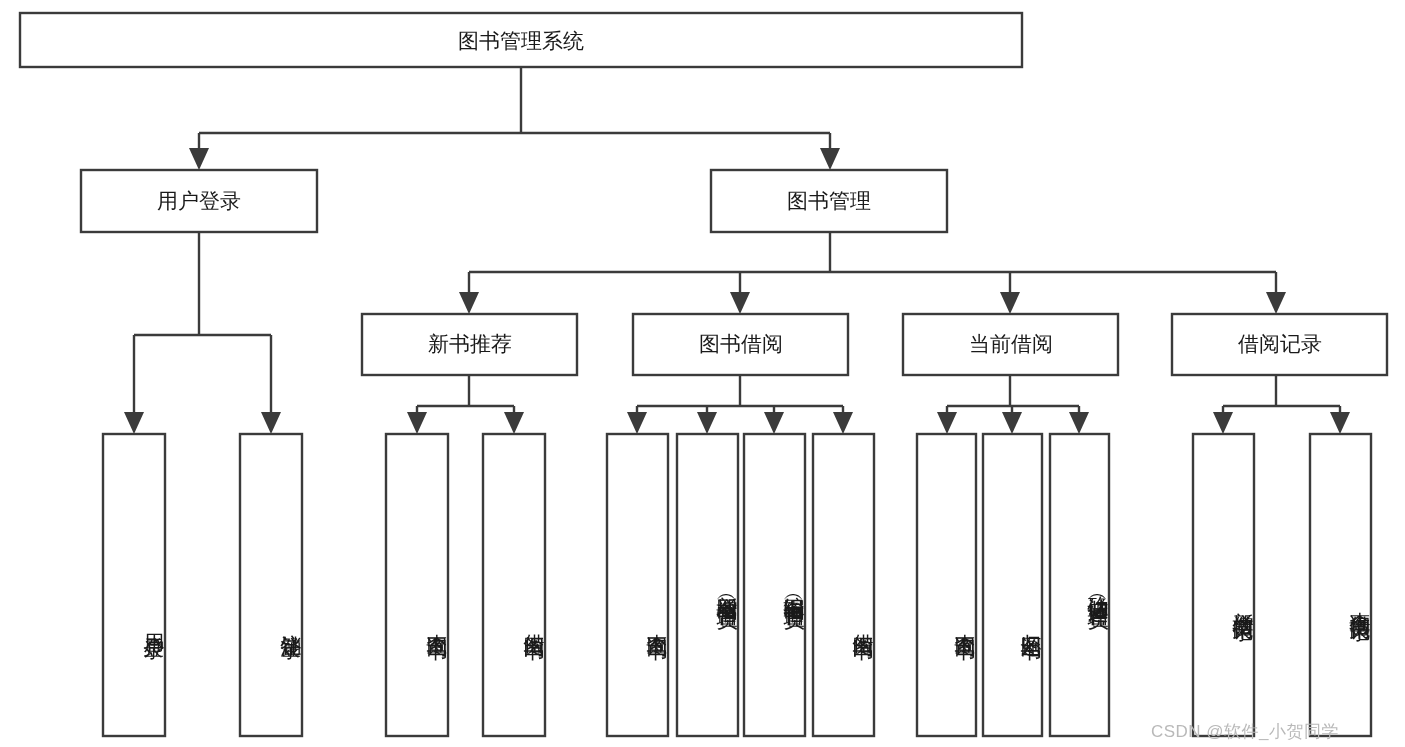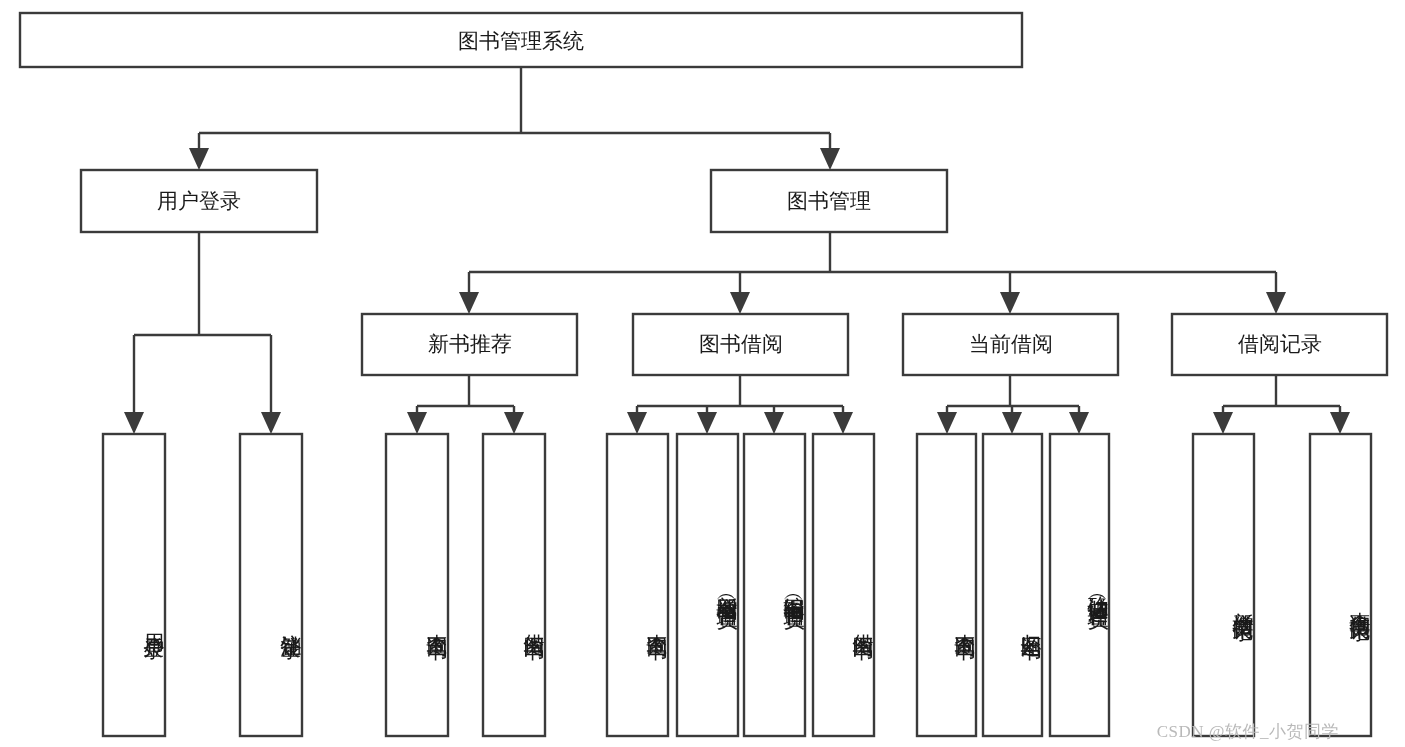--- a/index.html
+++ b/index.html
@@ -62,21 +62,21 @@
     display: flex;
     align-items: flex-start;
     justify-content: center;
     white-space: nowrap;
     pointer-events: none;
   }
   .watermark {
     position: absolute;
     right: 8px;
     bottom: 4px;
-    font-family: Liberation Serif, serif;
+    font-family: Liberation Sans, sans-serif;
     font-size: 17px;
     color: #b9b9b9;
     letter-spacing: 0.5px;
     white-space: nowrap;
   }
 </style>
 </head>
 <body>
 
 <div id="diagram-root">

